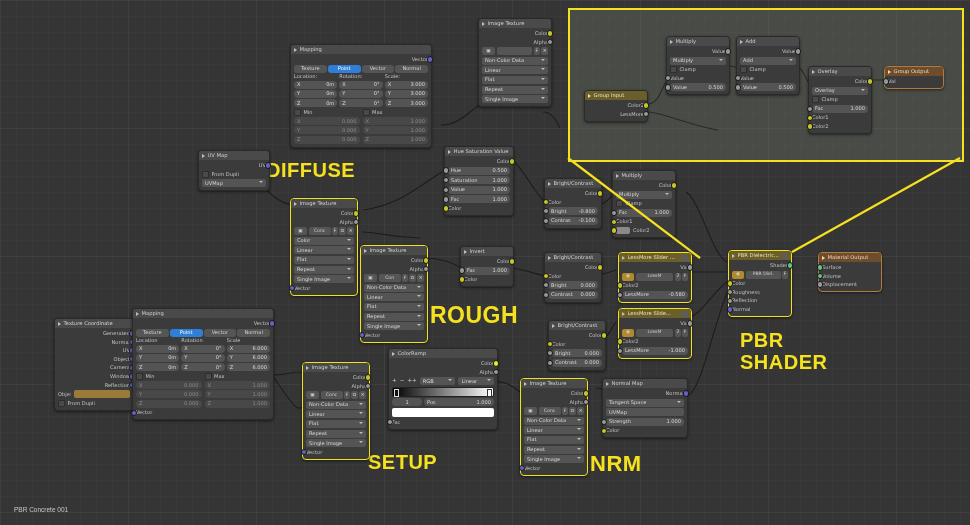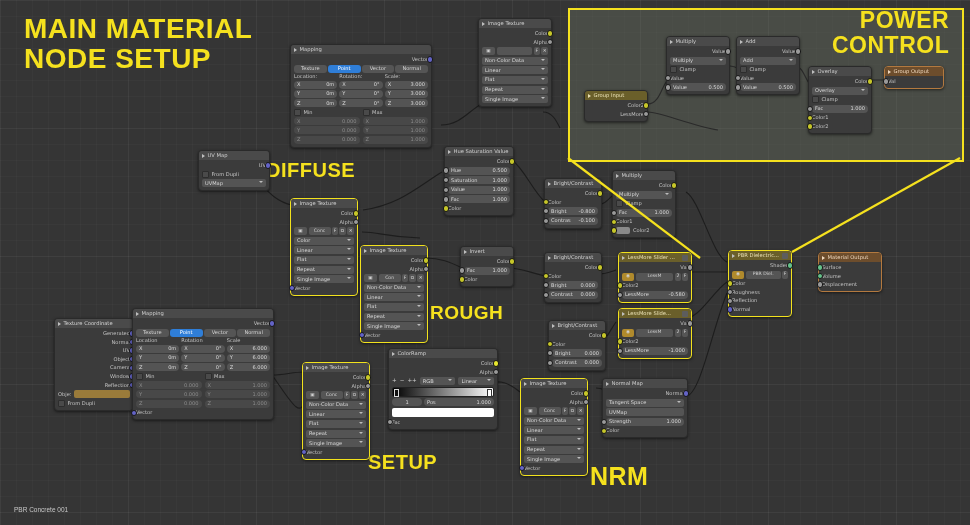--- a/index.html
+++ b/index.html
@@ -104,26 +104,26 @@
       <path d="M680,272 C700,272 712,272 727,272"></path>
       <path d="M680,320 C700,320 712,292 727,282"></path>
       <path d="M686,396 C700,396 712,330 727,293"></path>
       <path d="M492,382 C500,382 505,380 520,392"></path>
       <path d="M131,360 C140,360 142,362 148,365"></path>
       <path d="M441,125 C460,125 470,110 480,105"></path>
       <path d="M543,112 C552,112 556,120 560,128"></path>
     </g>
   </svg>
 
-  <div class="anno" style="left:24px;top:14px;font-size:28px;">MAIN MATERIAL
-NODE SETUP</div>
   <div class="anno" style="left:266px;top:160px;font-size:20px;">DIFFUSE</div>
-  <div class="anno" style="left:430px;top:303px;font-size:19px;">ROUGH</div>
+  <div class="anno" style="left:430px;top:303px;font-size:23px;">ROUGH</div>
   <div class="anno" style="left:368px;top:452px;font-size:20px;">SETUP</div>
-  <div class="anno" style="left:590px;top:452px;font-size:25px;margin-top:11px;">NRM</div>
+  <div class="anno" style="left:590px;top:452px;font-size:22px;">NRM</div>
+  <div class="anno" style="left:740px;top:330px;font-size:20px;">PBR
+SHADER</div>
 
   <div class="node" style="left:198px;top:150px;width:70px;">
     <div class="hdr">
       <span class="tri"></span>
       <span>UV Map</span>
     </div>
     <div class="body">
       <div class="sockrow out">
         <span class="sock r s-vec"></span>
         <span class="lbl">UV</span>
@@ -967,22 +967,20 @@
     </div>
   </div>
 
   <div class="insetbox" style="left:568px;top:8px;width:392px;height:150px;"></div>
 
   <svg class="leader" width="970" height="525" style="left:0;top:0;">
     <path d="M568,158 L700,258" stroke="#f5e11e" stroke-width="2.2" fill="none"></path>
     <path d="M960,158 L792,252" stroke="#f5e11e" stroke-width="2.2" fill="none"></path>
   </svg>
 
-  <div class="anno" style="left:832px;top:8px;font-size:23px;text-align:right;">POWER
-CONTROL</div>
 
   <svg class="wires" width="970" height="525">
     <g fill="none" stroke="#2a2a2a" stroke-width="1.1">
       <path d="M648,104 C660,104 662,84 668,80"></path>
       <path d="M648,112 C660,112 690,125 718,130"></path>
       <path d="M730,66 C738,66 742,72 748,78"></path>
       <path d="M795,66 C804,66 806,84 812,86"></path>
       <path d="M872,80 C882,80 884,80 888,80"></path>
     </g>
   </svg>

